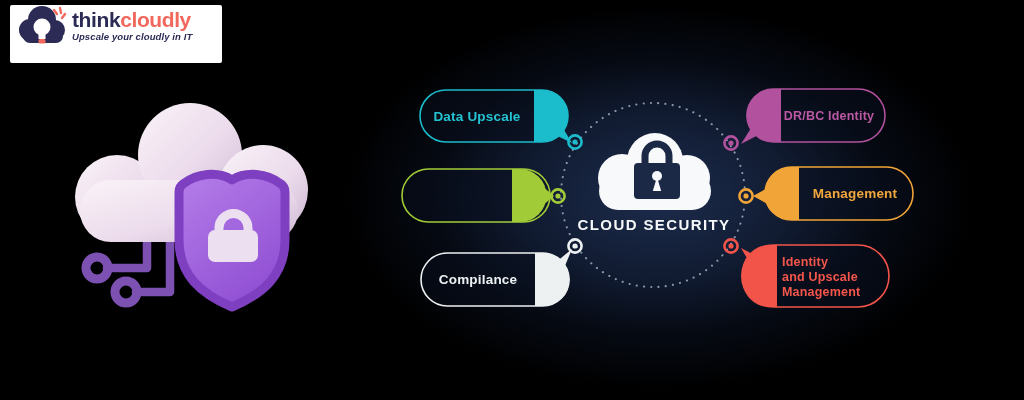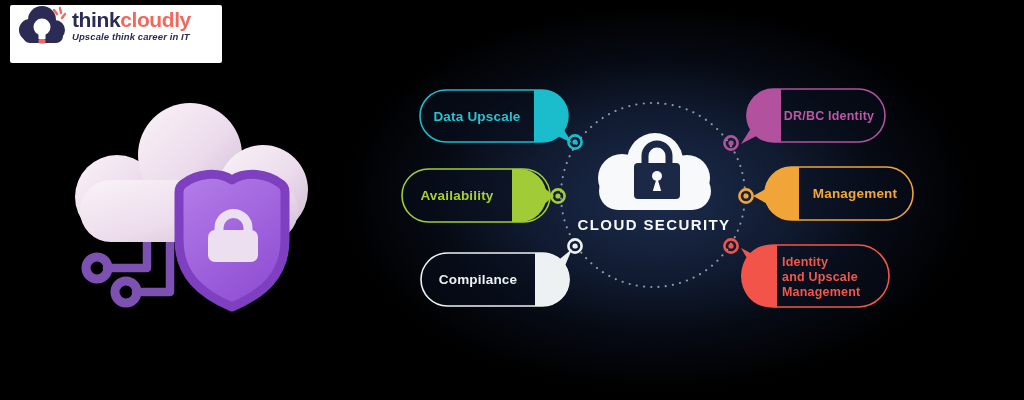--- a/index.html
+++ b/index.html
@@ -71,21 +71,21 @@
       <rect x="22.5" y="31" width="7" height="7" fill="#ffffff"></rect>
       <rect x="22.5" y="38" width="7" height="4.5" rx="1.5" fill="#f2685c"></rect>
       <g stroke="#f2685c" stroke-width="2.4" stroke-linecap="round" fill="none">
         <path d="M38,9 L41,13"></path>
         <path d="M44,7 L45,12"></path>
         <path d="M49,13 L46,17"></path>
       </g>
     </svg>
     <div class="logo-text">
       <div class="brand"><span>think</span><span class="coral">cloudly</span></div>
-      <div class="tagline">Upscale think career in IT</div>
+      <div class="tagline">Upscale your cloudly in IT</div>
     </div>
   </div>
 
   <svg class="illus" width="290" height="255" viewBox="0 0 290 255">
     <defs>
       <linearGradient id="cloudG" x1="0" y1="0" x2="1" y2="1">
         <stop offset="0" stop-color="#faf3f8"></stop>
         <stop offset="0.55" stop-color="#ecdcEC"></stop>
         <stop offset="1" stop-color="#cfb8d4"></stop>
       </linearGradient>
@@ -189,21 +189,20 @@
     </g>
     <g>
       <path d="M645,164 v-8 a12,12 0 0 1 24,0 v8" fill="none" stroke="#1c2946" stroke-width="7"></path>
       <rect x="634" y="163" width="46" height="36" rx="4" fill="#1c2946"></rect>
       <circle cx="657" cy="176" r="5" fill="#f7f9fa"></circle>
       <path d="M657,177 l-4.2,14 h8.4 Z" fill="#f7f9fa"></path>
     </g>
   </svg>
 
   <div class="lbl c-teal" style="left:424px;top:95px;width:106px;height:42px;">Data Upscale</div>
-  <div class="lbl c-green" style="left:406px;top:174px;width:102px;height:43px;">Availability</div>
   <div class="lbl c-white" style="left:425px;top:258px;width:106px;height:43px;">Compilance</div>
   <div class="lbl c-purple" style="left:779px;top:94px;width:100px;height:43px;font-size:12.5px;">DR/BC Identity</div>
   <div class="lbl c-orange" style="left:801px;top:172px;width:108px;height:43px;">Management</div>
   <div class="lbl pre c-red" style="left:782px;top:251px;width:102px;height:52px;">Identity
 and Upscale
 Management</div>
   <div class="center-title">CLOUD SECURITY</div>
 
 </div>
 

